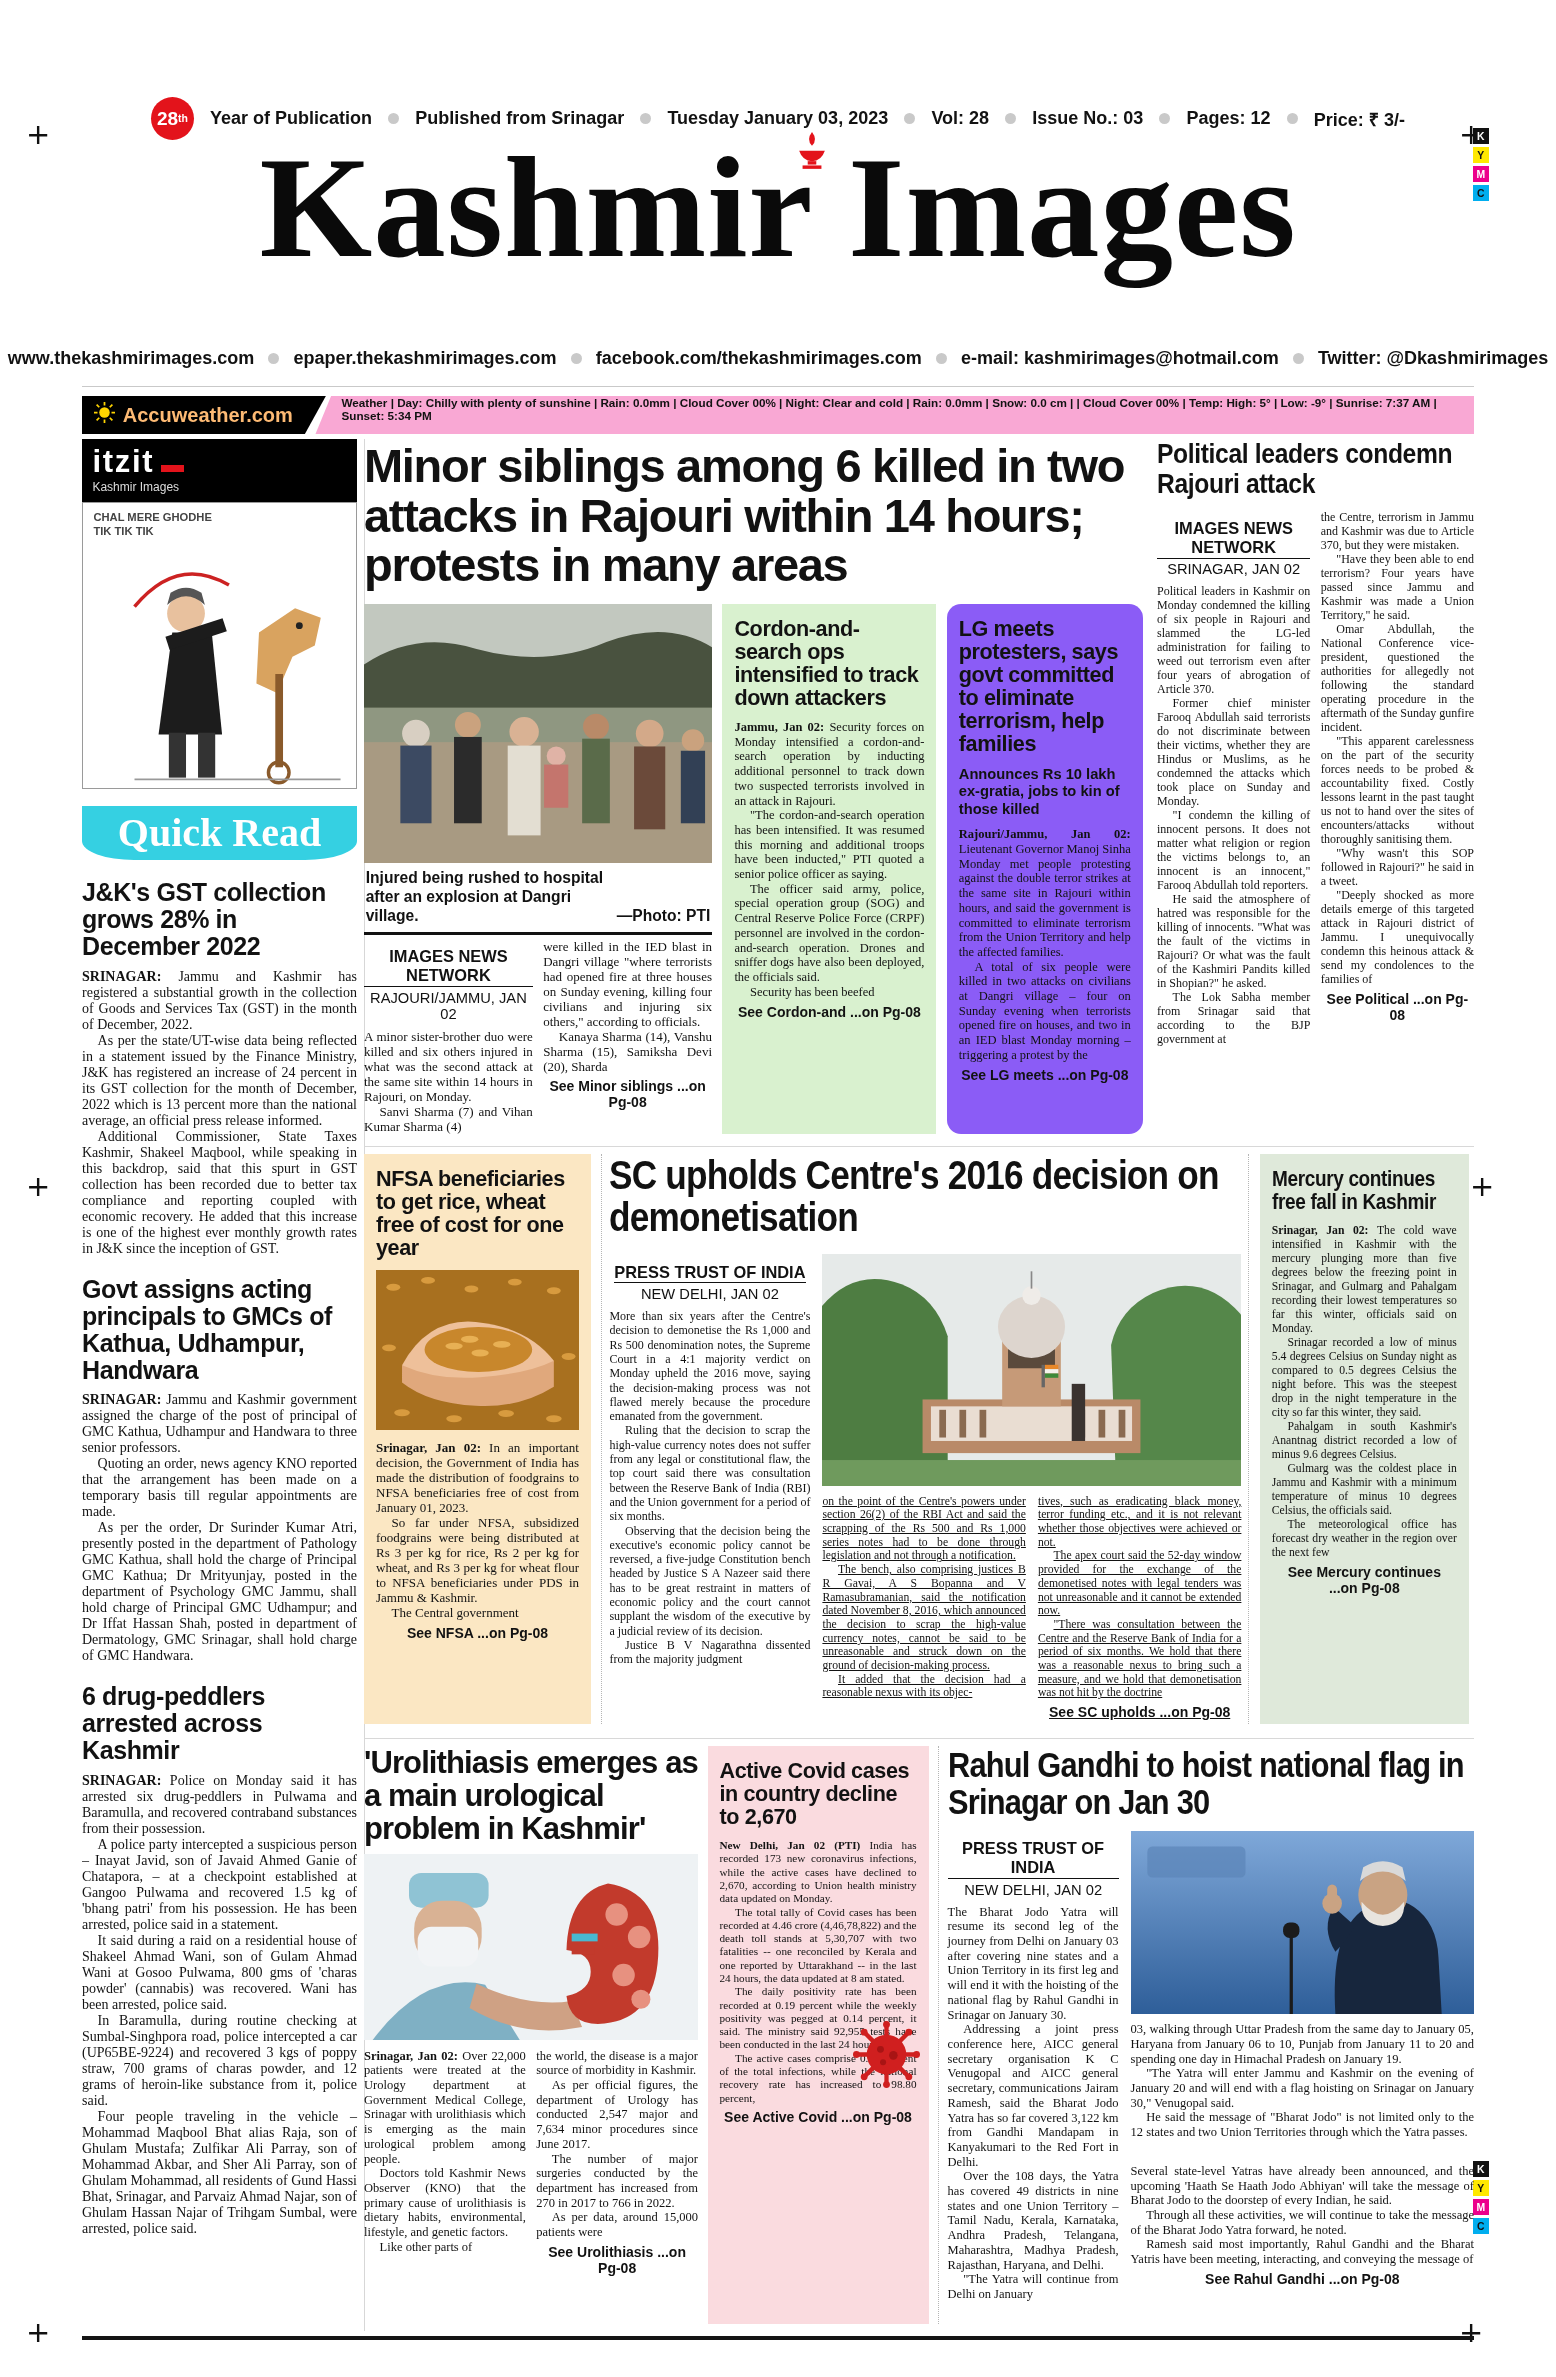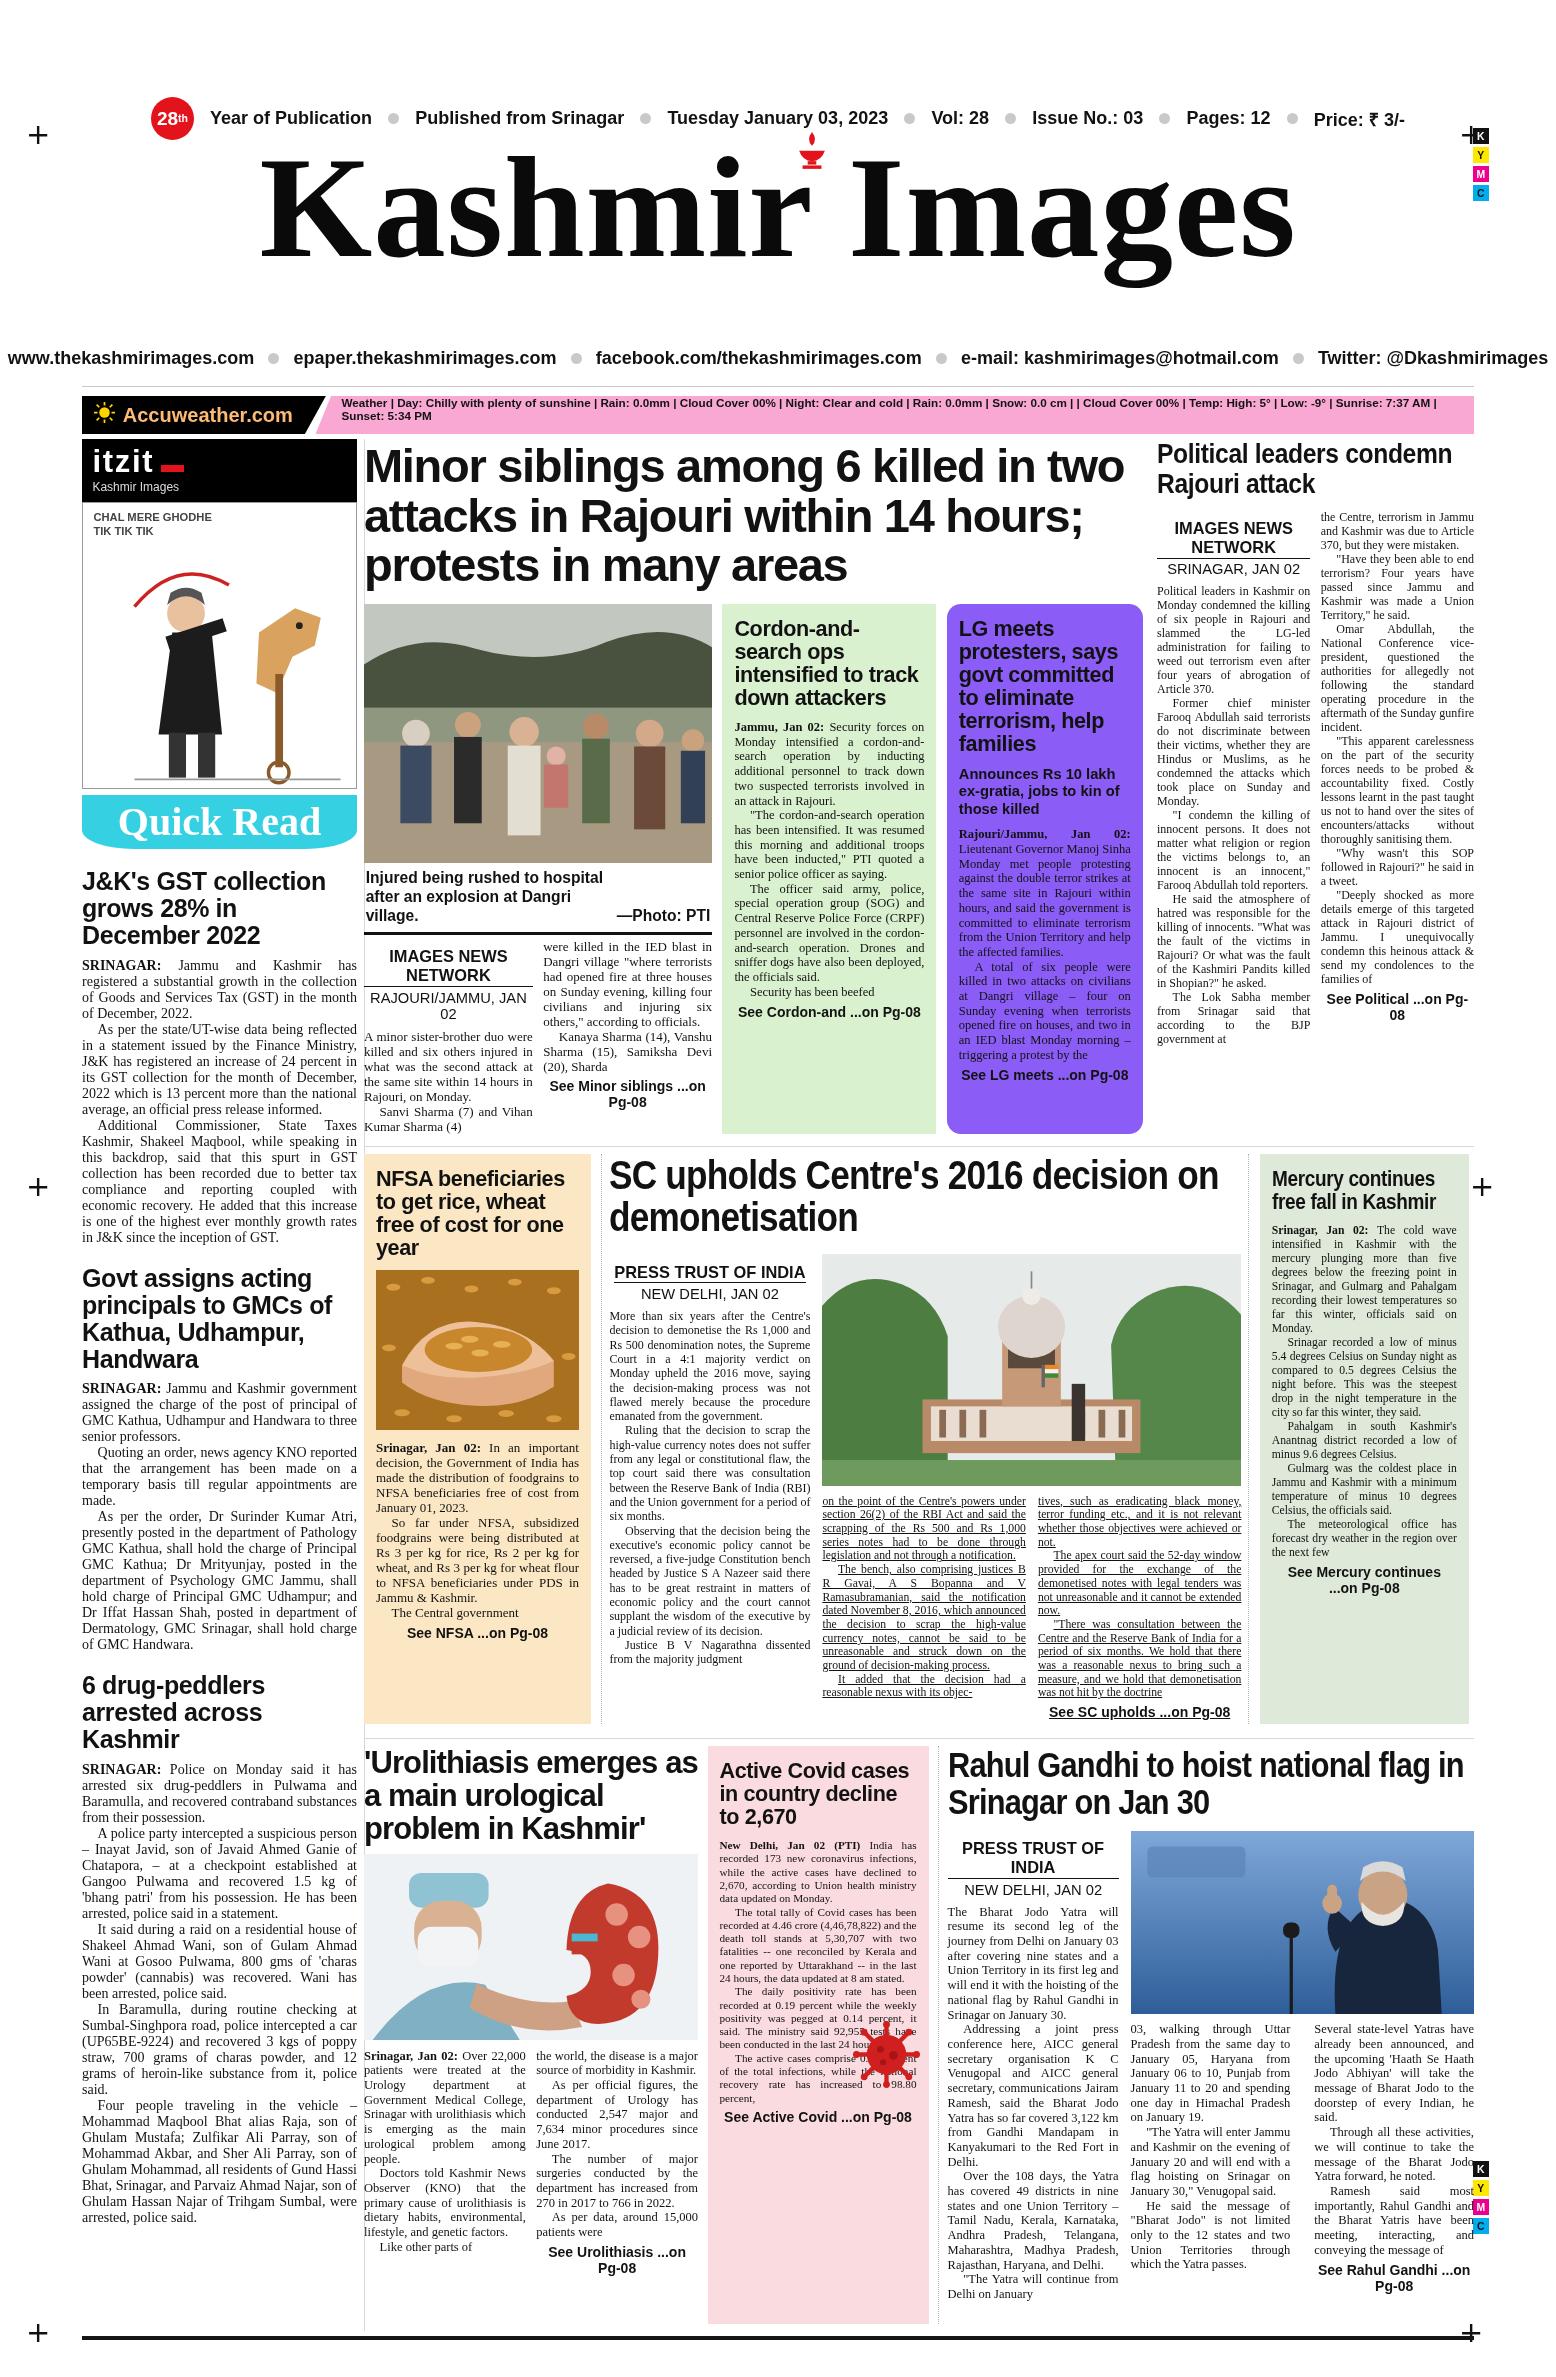--- a/index.html
+++ b/index.html
@@ -34,21 +34,21 @@
       clip-path:polygon(15.6px 0,100% 0,100% 100%,0 100%);}
   
   .rail{position:absolute;left:82px;top:439px;width:275px;height:1892px;overflow:hidden;
         border-right:0.9px solid #d7d7d7;padding-right:7px;}
   .itzit-head{background:#000;color:#fff;padding:7px 10.4px 8.6px;}
   .itzit-logo{font:700 31px/1 "Liberation Sans",sans-serif;letter-spacing:1.7px;}
   .itzit-accent{display:inline-block;width:22.5px;height:7px;background:#e3131b;margin-left:7px;}
   .itzit-sub{font:400 12px "Liberation Sans",sans-serif;color:#ddd;margin-top:2.6px;}
   .cartoon{height:285px;border:0.9px solid #9a9a9a;position:relative;background:#fff;}
   .cartoon .cap{position:absolute;left:10.4px;top:7px;font:700 11.2px/1.25 "Liberation Sans",sans-serif;color:#444;}
-  .qr{margin-top:6px;background:#35d0e2;color:#fff;text-align:center;
+  .qr{margin-top:17px;background:#35d0e2;color:#fff;text-align:center;
       font:700 40px/1.35 "Liberation Serif",serif;border-radius:0 0 52px 52px/0 0 19px 19px;}
   .ra{margin-top:19px;}
   .ra .t{font:700 25px/1.08 "Liberation Sans",sans-serif;letter-spacing:-0.4px;margin:0 0 8.6px;}
   .ra p{margin:0;font:14px/16px "Liberation Serif",serif;text-align:justify;}
   .ra p+p{text-indent:15.6px;}
   p{margin:0;}
   .cols p{text-align:justify;}
   .cols p+p, .boxp p+p{text-indent:15.6px;}
   
   .band1{position:absolute;left:364px;top:439px;width:782px;height:697px;overflow:hidden;}
@@ -105,21 +105,21 @@
   .uro-cols p{font:12.5px/14.7px "Liberation Serif",serif;}
   .box-covid{width:221px;background:#fadbdf;position:relative;}
   .box-covid p{font:11.2px/13.3px "Liberation Serif",serif;}
   .virus{position:absolute;right:8.6px;top:275px;}
   .rahul{flex:1;overflow:hidden;border-left:0.9px dotted #b5b5b5;padding-left:8.6px;}
   .rahul-title{font:700 35px/1.06 "Liberation Sans",sans-serif;letter-spacing:-0.9px;margin:0 0 10.4px;}
   .rahul-body{display:flex;gap:12px;}
   .rahul-c1{width:171px;flex:0 0 auto;}
   .rahul-c1 p{font:12.5px/14.7px "Liberation Serif",serif;}
   .rahul-right{flex:1;}
-  .rahul-cols{display:flex;gap:24px;margin-top:8.6px;}
+  .rahul-cols{display:flex;gap:24px;margin-top:8.6px;flex-direction:column;}
   .rahul-cols .col{flex:1;}
   .rahul-cols p{font:12.5px/14.7px "Liberation Serif",serif;}
   .bottomrule{position:absolute;left:82px;right:82px;top:2336px;height:4.3px;background:#151515;}
   sup{font-size:.55em;}
 </style>
 </head>
 <body>
 
 <div class="sheet">
 

